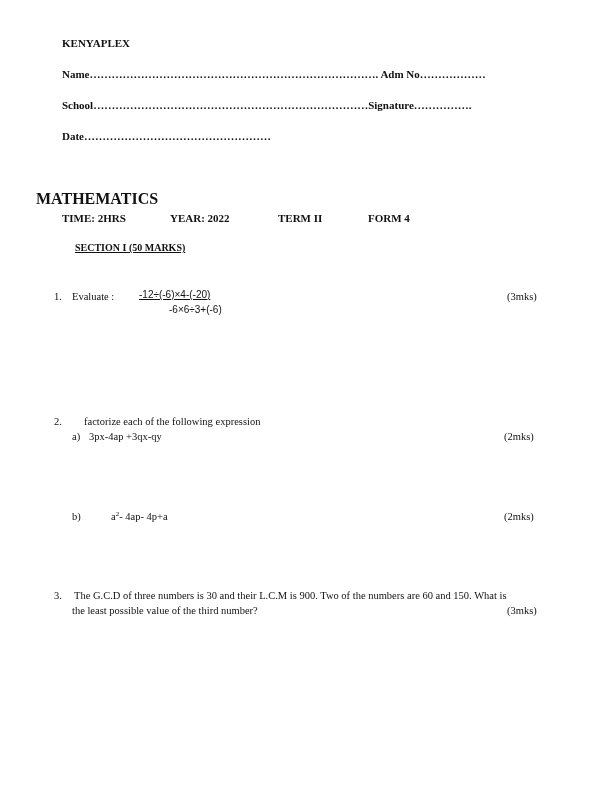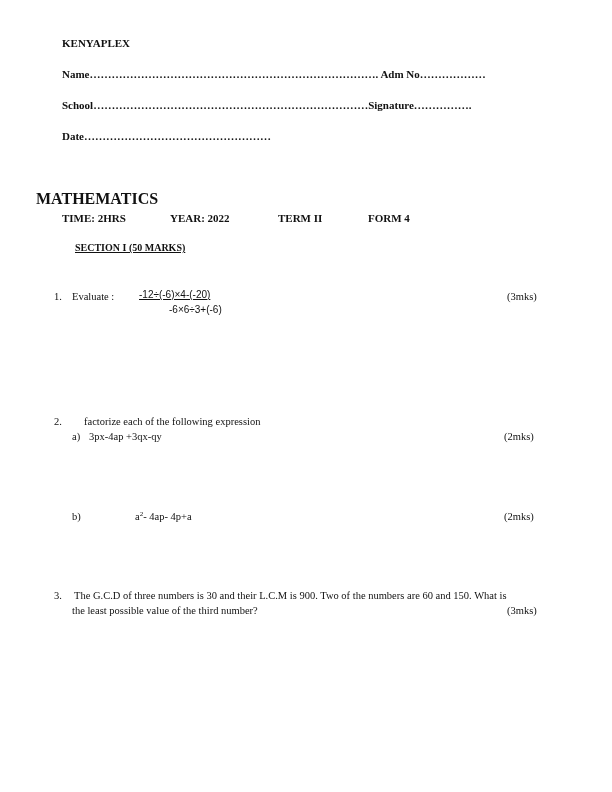--- a/index.html
+++ b/index.html
@@ -42,21 +42,21 @@
 
 <div>
   <div class="abs f10" style="left:54px; top:416px;">2.</div>
   <div class="abs f10" style="left:84px; top:416px;">factorize each of the following expression</div>
 
   <div class="abs f10" style="left:72px; top:431px;">a)</div>
   <div class="abs f10" style="left:89px; top:431px;">3px-4ap +3qx-qy</div>
   <div class="abs f10" style="left:504px; top:431px;">(2mks)</div>
 
   <div class="abs f10" style="left:72px; top:511px;">b)</div>
-  <div class="abs f10" style="left:111px; top:511px;margin-left:24px;"><span>a</span><sup>2</sup><span>- 4ap- 4p+a</span></div>
+  <div class="abs f10" style="left:111px; top:511px;"><span>a</span><sup>2</sup><span>- 4ap- 4p+a</span></div>
   <div class="abs f10" style="left:504px; top:511px;">(2mks)</div>
 </div>
 
 <div>
   <div class="abs f10" style="left:54px; top:590px;">3.</div>
   <div class="abs f10" style="left:74px; top:590px;">The G.C.D of three numbers is 30 and their L.C.M is 900. Two of the numbers are 60 and 150. What is</div>
   <div class="abs f10" style="left:72px; top:605px;">the least possible value of the third number?</div>
   <div class="abs f10" style="left:507px; top:605px;">(3mks)</div>
 </div>
 

